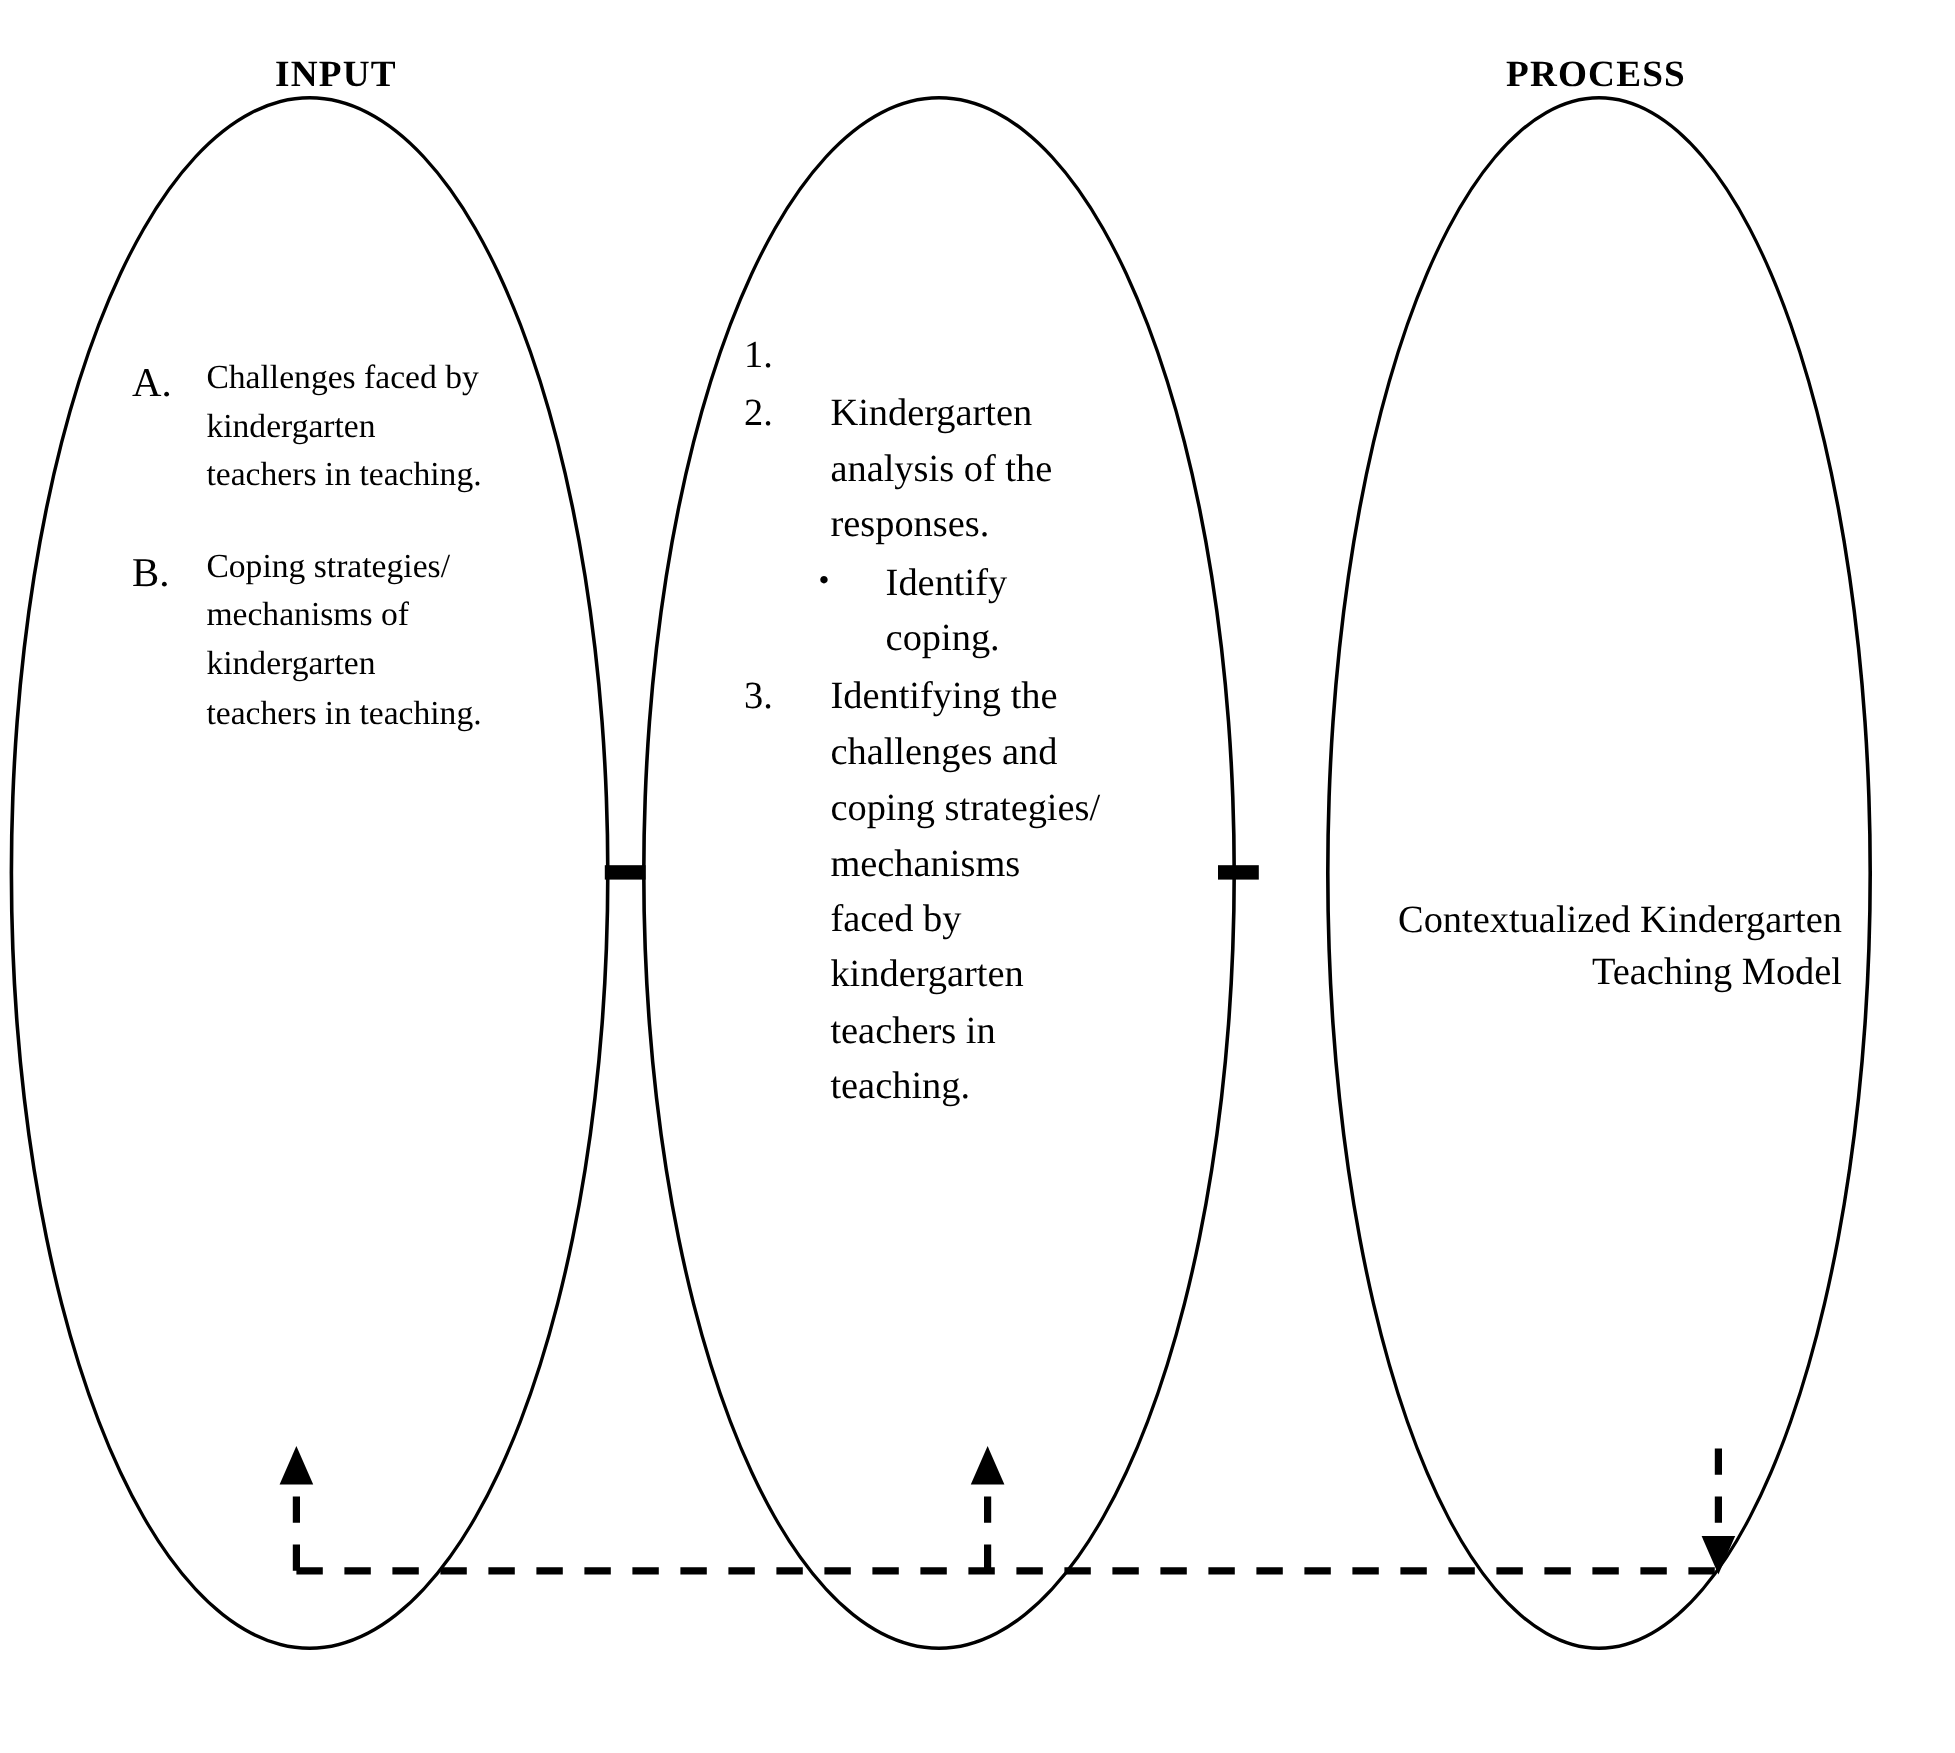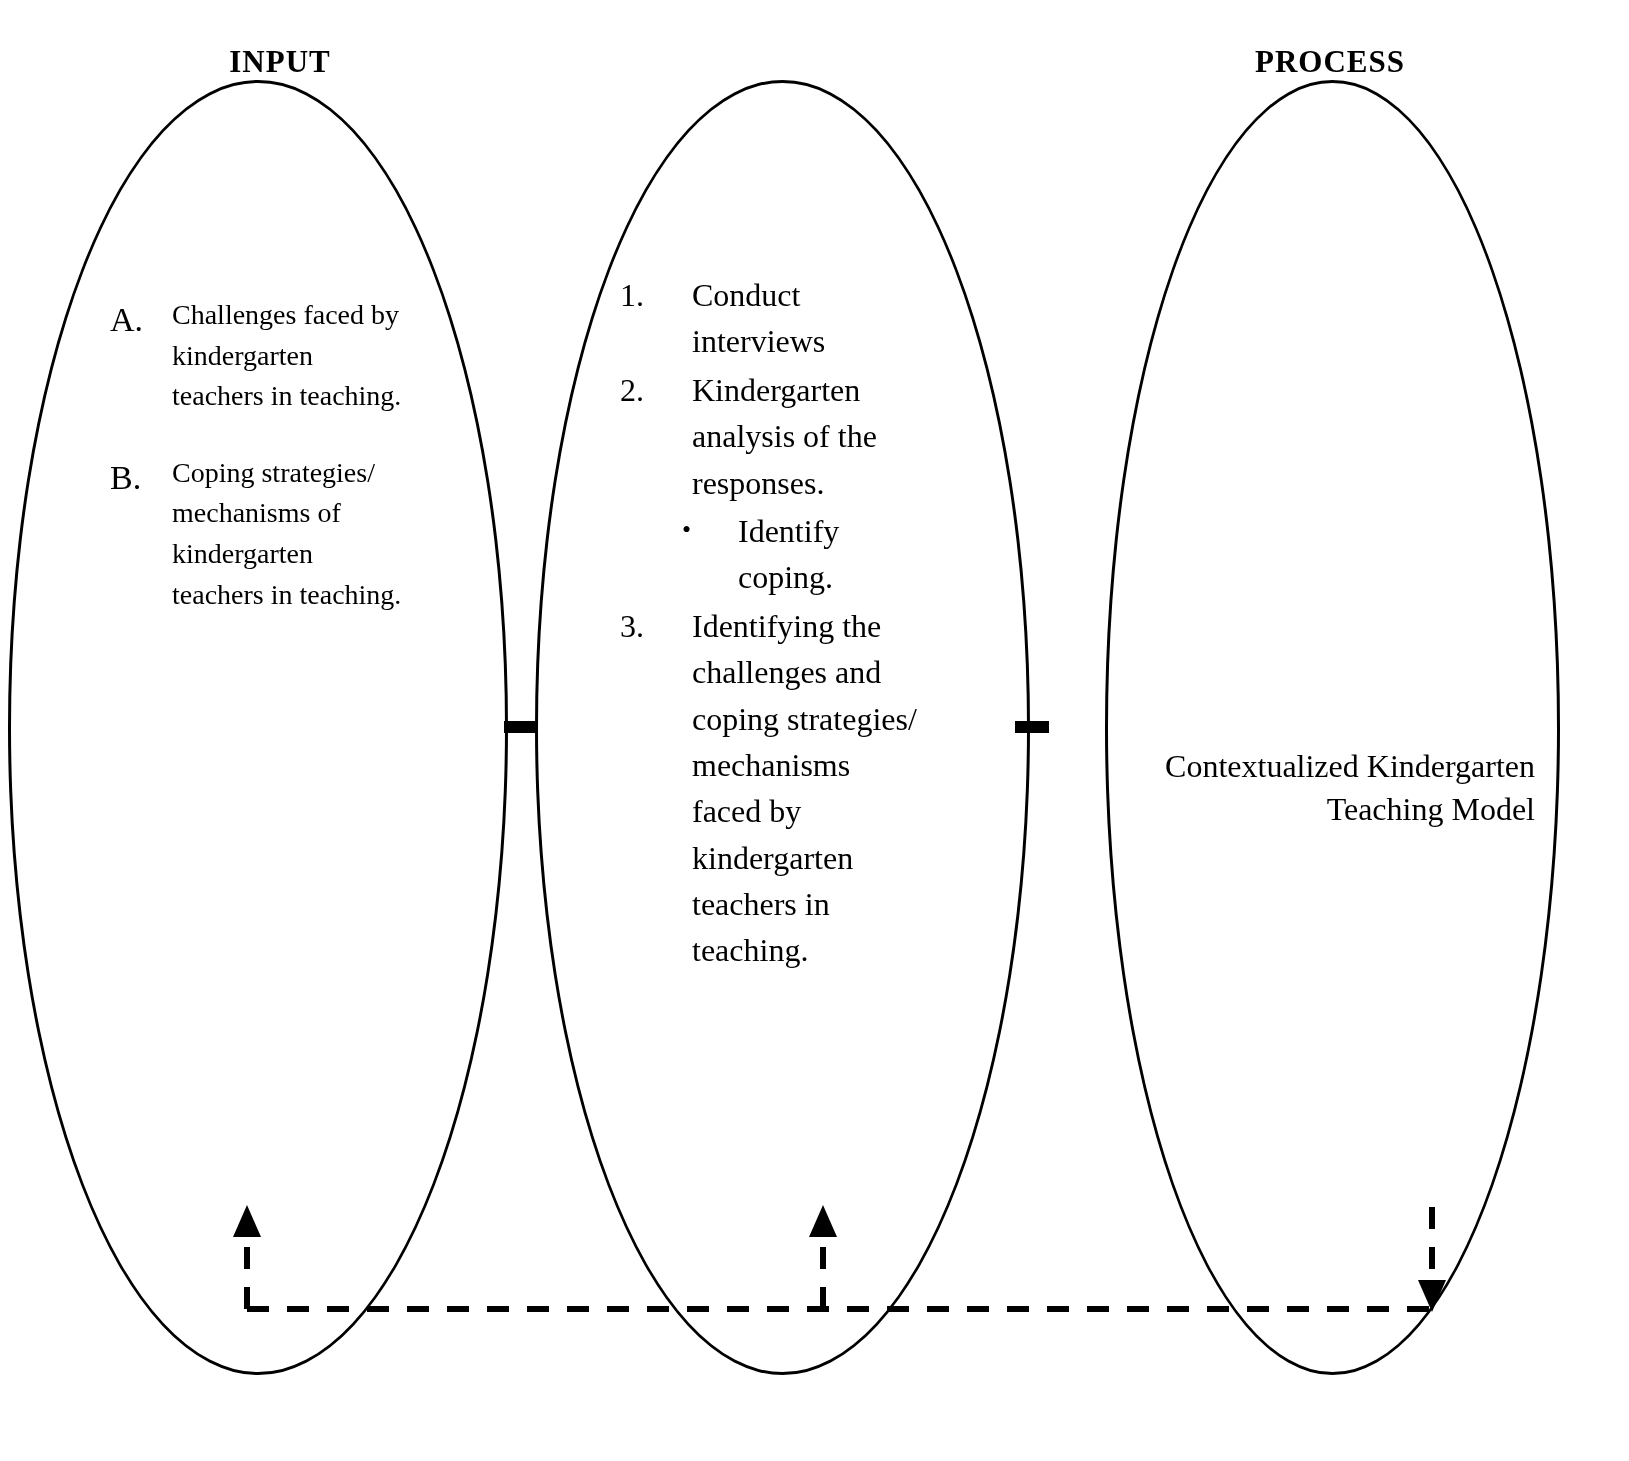--- a/index.html
+++ b/index.html
@@ -158,21 +158,20 @@
     </div>
     <div class="lettered-item">
       <span class="marker">B.</span>
       <span class="body">Coping strategies/ mechanisms of kindergarten teachers in teaching.</span>
     </div>
   </div>
 
   <div class="content" id="process-list">
     <div class="numbered-item">
       <span class="marker">1.</span>
-      <span class="body">Conduct interviews</span>
     </div>
     <div class="numbered-item">
       <span class="marker">2.</span>
       <span class="body">Kindergarten analysis of the responses.</span>
     </div>
     <div class="bullet-item">
       <span class="dot">•</span>
       <span class="body">Identify coping.</span>
     </div>
     <div class="numbered-item">

